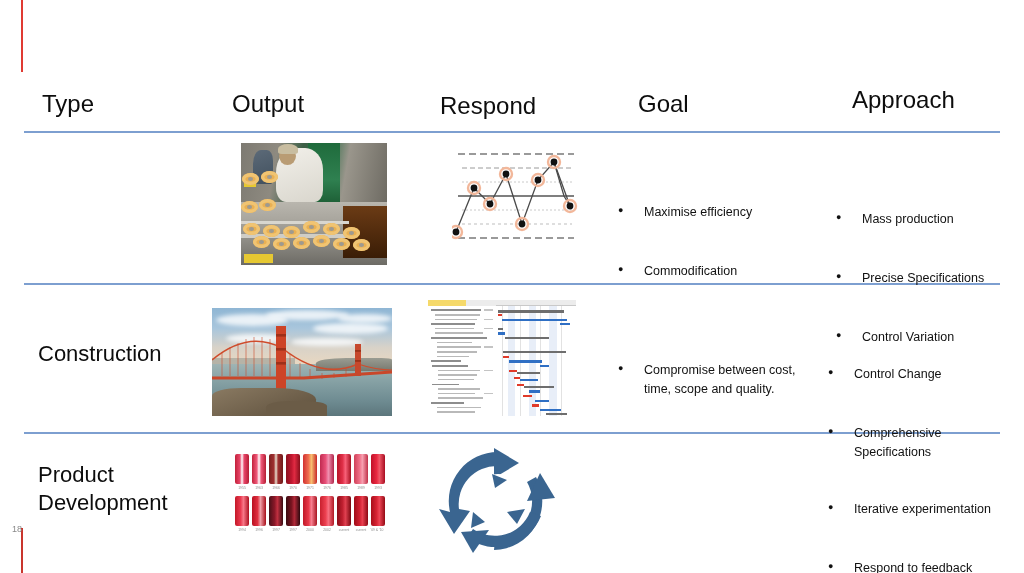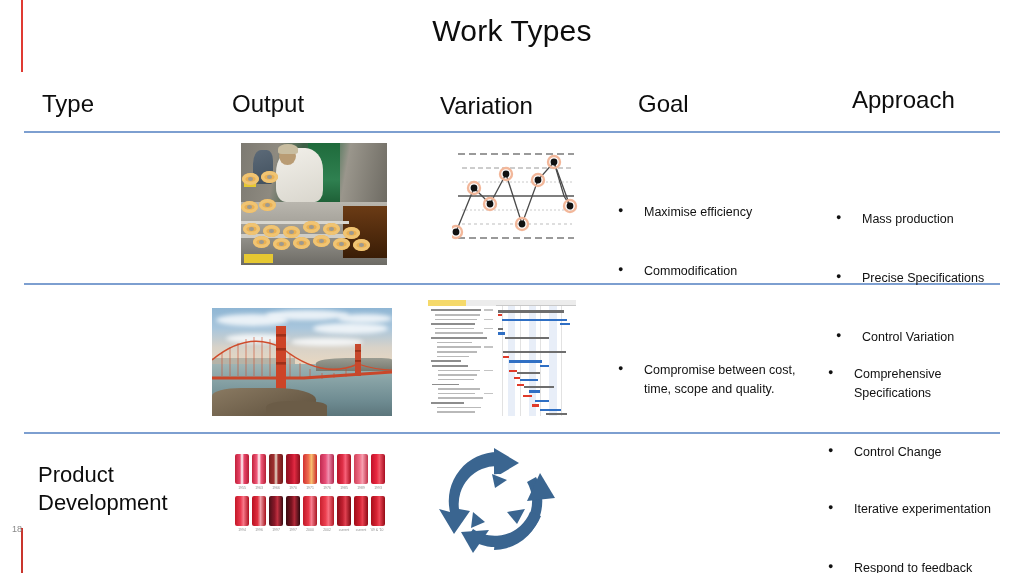--- a/index.html
+++ b/index.html
@@ -297,36 +297,36 @@
   }
 </style>
 </head>
 <body>
 
 <div class="slide">
 
   <div class="accent-top"></div>
   <div class="accent-bottom"></div>
 
-  <div class="slide-title">Work Types</div>
 
   <div class="slide-number">18</div>
 
   <div class="col-headers">
     <div class="col-header ch-type">Type</div>
     <div class="col-header ch-output">Output</div>
-    <div class="col-header ch-planning">Variation</div>
+    <div class="col-header ch-planning">Respond</div>
     <div class="col-header ch-goal">Goal</div>
     <div class="col-header ch-approach">Approach</div>
   </div>
 
   <div class="rule rule-head"></div>
   <div class="rule rule-1"></div>
   <div class="rule rule-2"></div>
 
+  <div class="row-label rl-2">Construction</div>
   <div class="row-label rl-3">Product<br>Development</div>
 
   <div class="img-donuts">
     <div class="dn-wall"></div>
     <div class="dn-greenwall"></div>
     <div class="dn-person2"></div>
     <div class="dn-person"></div>
     <div class="dn-head"></div>
     <div class="dn-cap"></div>
     <div class="dn-ytag2"></div>
@@ -512,22 +512,22 @@
     <div class="gt-bar gt-red" style="left:70%; top:90%; width:5%;"></div>
     <div class="gt-bar gt-blue" style="left:76%; top:94%; width:14%;"></div>
     <div class="gt-bar gt-gray" style="left:80%; top:97%; width:14%;"></div>
   </div>
 
   <ul class="bullets goal-2">
     <li>Compromise between cost, time, scope and quality.</li>
   </ul>
 
   <ul class="bullets approach-2">
+    <li>Control Change</li>
     <li>Comprehensive Specifications</li>
-    <li>Control Change</li>
   </ul>
 
   <div class="img-cans">
 
     <div class="can" style="left:2px;  top:2px; background:linear-gradient(90deg,#c2203a,#e8476a 35%,#fff 50%,#e8476a 65%,#b51c33);"></div>
     <div class="can" style="left:19px; top:2px; background:linear-gradient(90deg,#c2203a,#ef5a7a 35%,#fff 50%,#ef5a7a 65%,#b51c33);"></div>
     <div class="can" style="left:36px; top:2px; background:linear-gradient(90deg,#7d2020,#a03030 35%,#e8e0d0 50%,#a03030 65%,#6f1a1a);"></div>
     <div class="can" style="left:53px; top:2px; background:linear-gradient(90deg,#8c1220,#c01830 40%,#e02a42 60%,#880f1c);"></div>
     <div class="can" style="left:70px; top:2px; background:linear-gradient(90deg,#d13030,#f07050 40%,#f8c070 60%,#c82828);"></div>
     <div class="can" style="left:87px; top:2px; background:linear-gradient(90deg,#c02a50,#e85078 40%,#f090b0 60%,#b02448);"></div>

